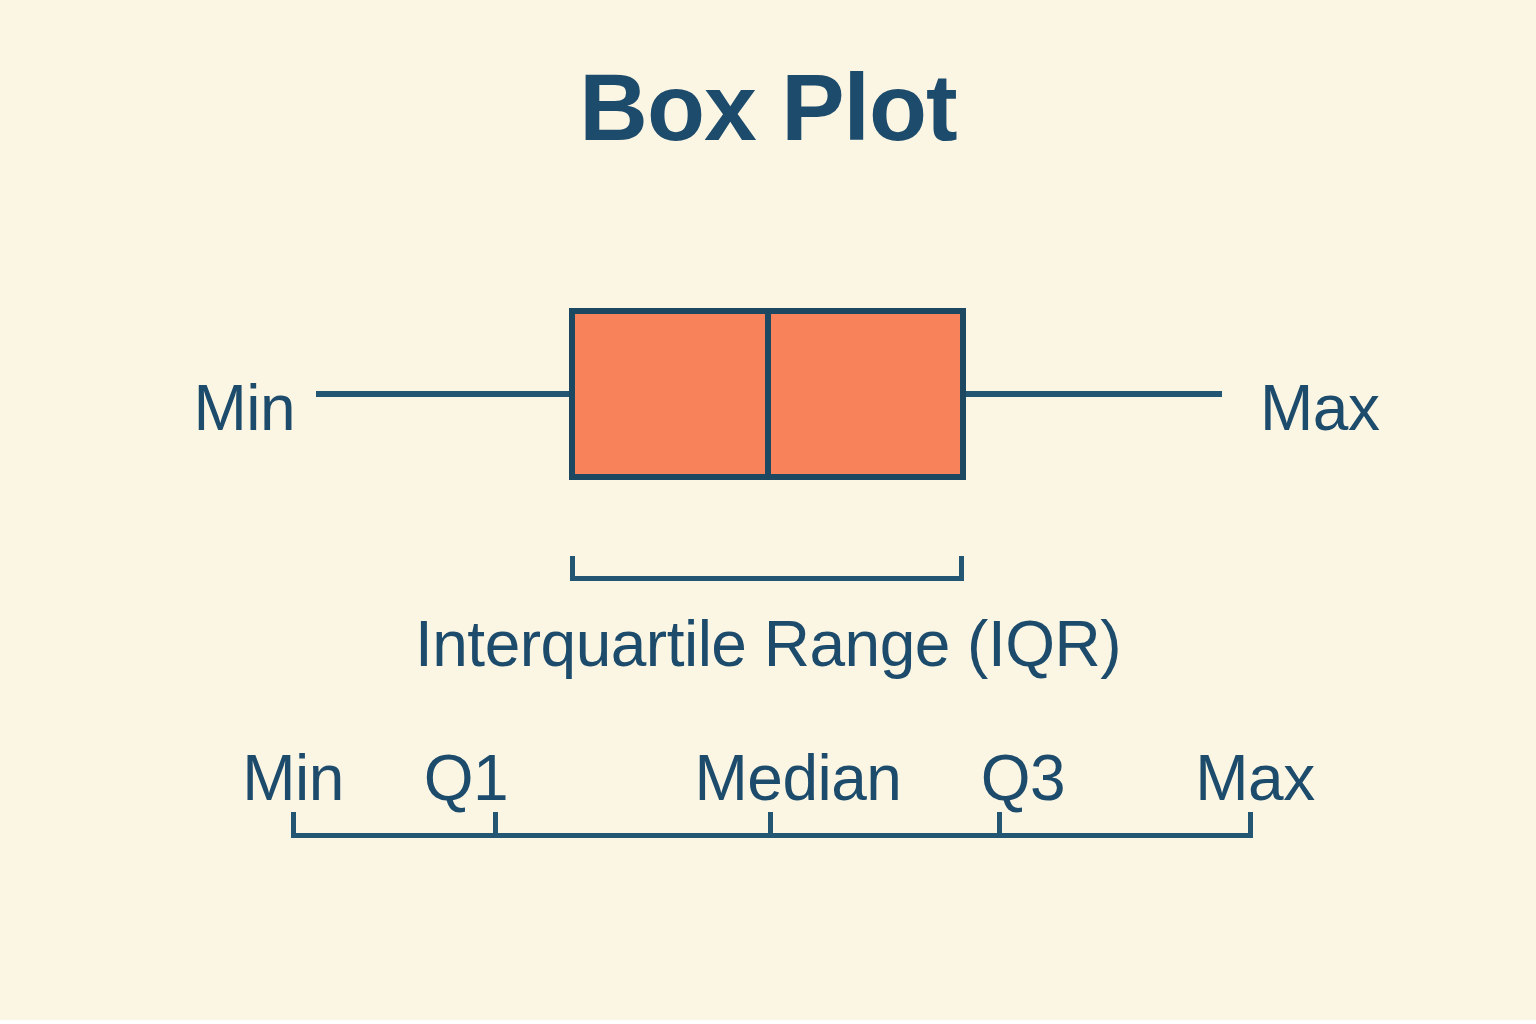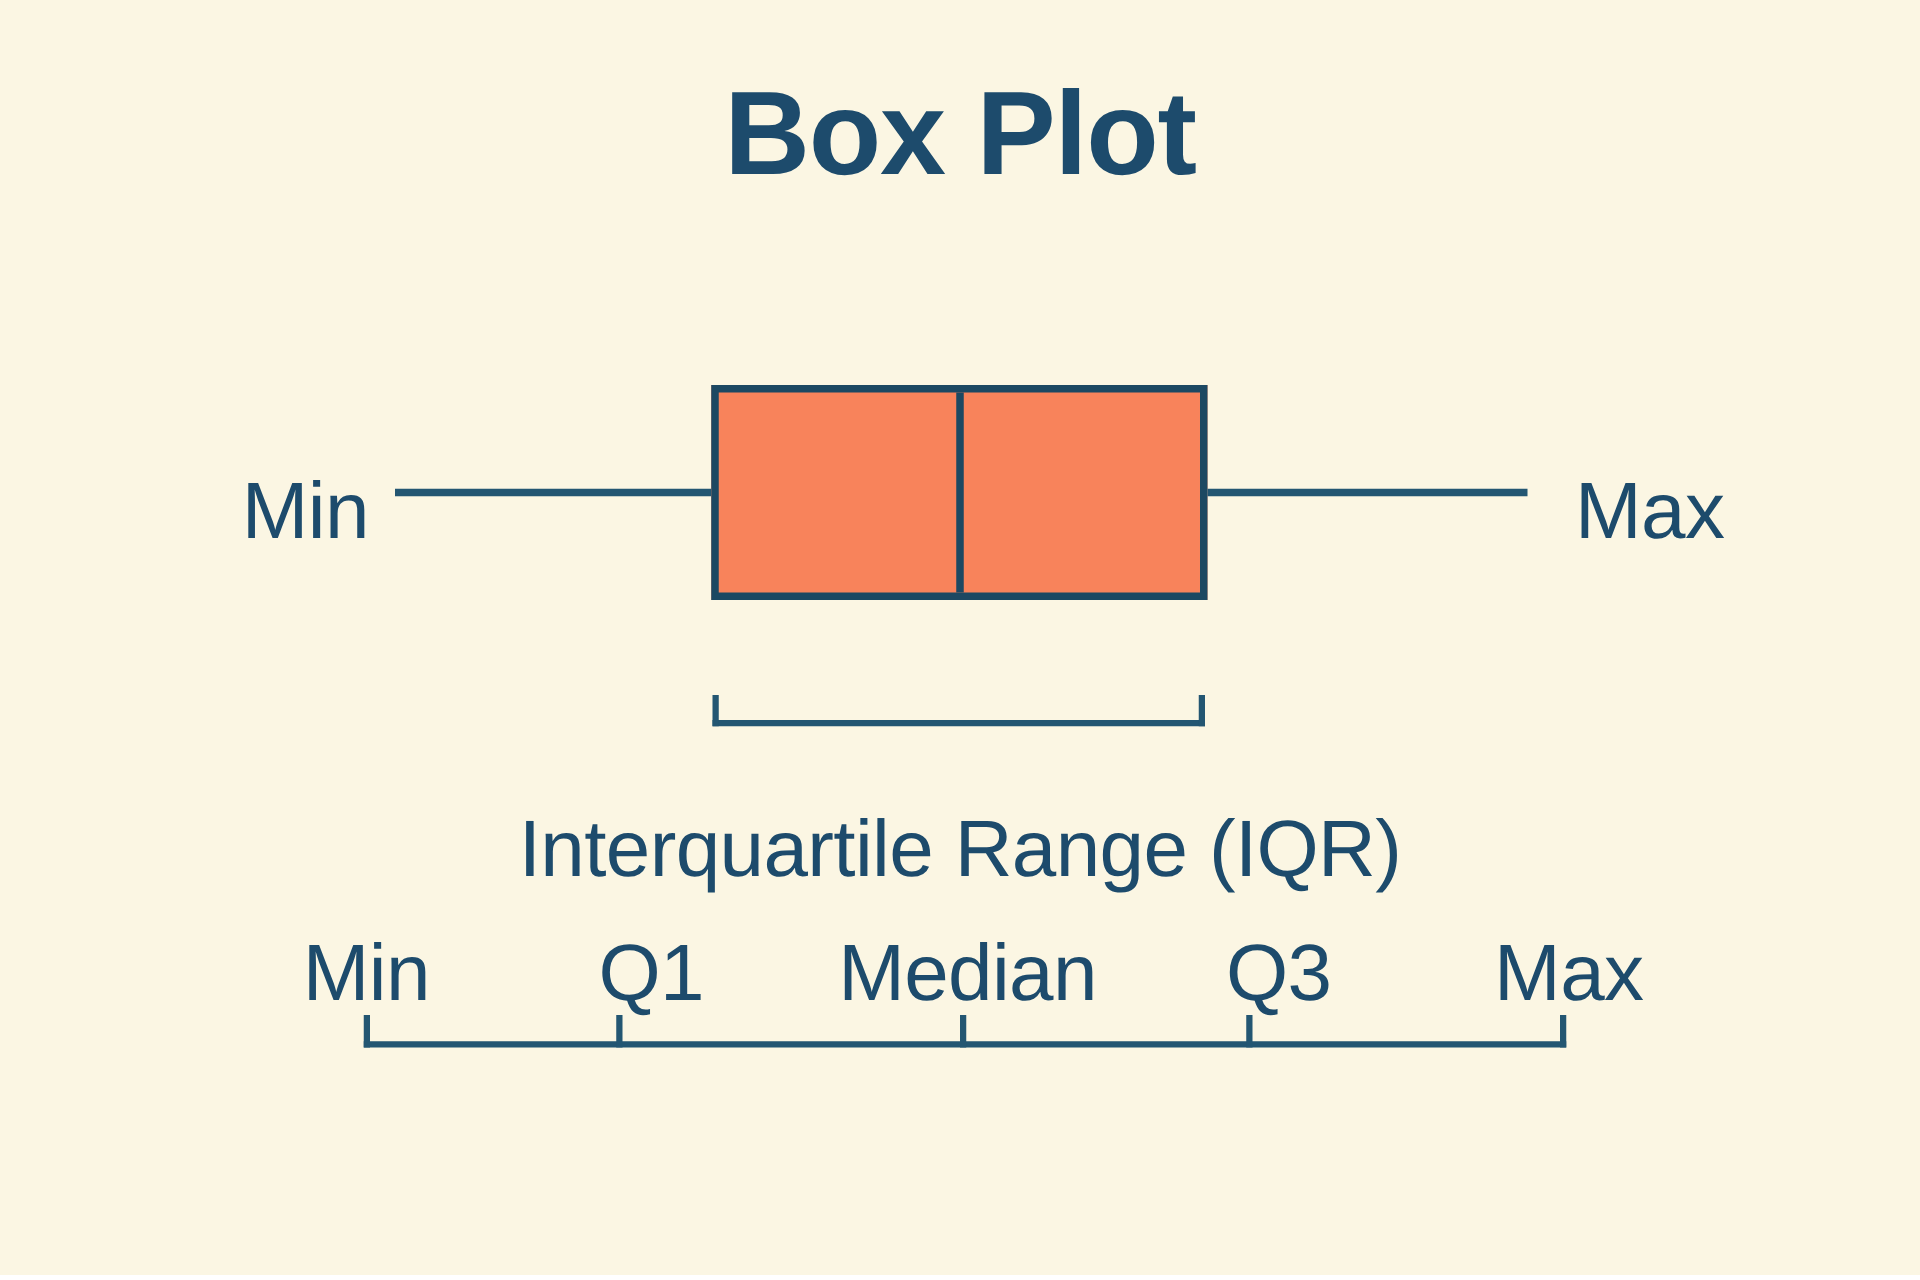--- a/index.html
+++ b/index.html
@@ -56,43 +56,43 @@
   .iqr-bracket {
     position: absolute;
     left: 570px; top: 556px;
     width: 394px; height: 25px;
     box-sizing: border-box;
     border-left: 5px solid var(--line, #235672);
     border-right: 5px solid var(--line, #235672);
     border-bottom: 5px solid var(--line, #235672);
   }
   .iqr-label {
-    left: 768px; top: 647px;
+    left: 768px; top: 612px;
     transform: translateX(-50%);
   }
   .axis-line {
     position: absolute;
     left: 291px; top: 833px;
     width: 962px; height: 5px;
     background: var(--line, #235672);
   }
   .axis-tick {
     position: absolute;
     top: 812px; width: 5px; height: 26px;
     background: var(--line, #235672);
   }
   .tick-0 { left: 291px; }
   .tick-1 { left: 493px; }
   .tick-2 { left: 768px; }
   .tick-3 { left: 997px; }
   .tick-4 { left: 1248px; }
   .axis-label { top: 746px; transform: translateX(-50%); }
   .axis-label-0 { left: 293px; }
-  .axis-label-1 { left: 521px; }
-  .axis-label-2 { left: 774px; }
+  .axis-label-1 { left: 466px; }
+  .axis-label-2 { left: 798px; }
   .axis-label-3 { left: 1023px; }
   .axis-label-4 { left: 1255px; }
   .bottom-strip {
     position: absolute;
     left: 0; right: 0; bottom: 0; height: 4px;
     background: #ffffff;
   }
 </style>
 </head>
 <body>

